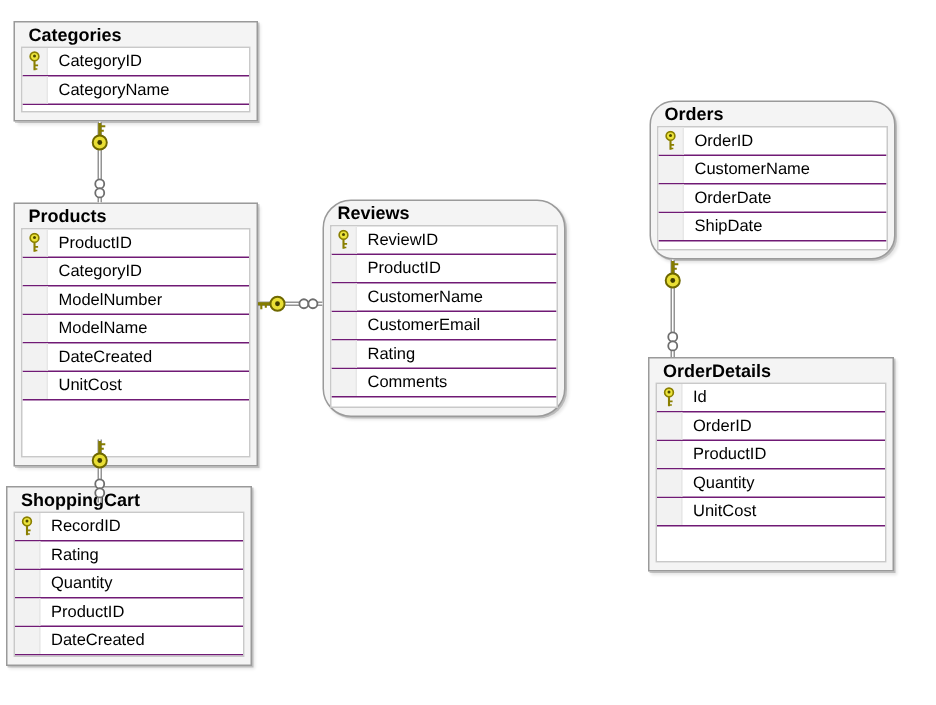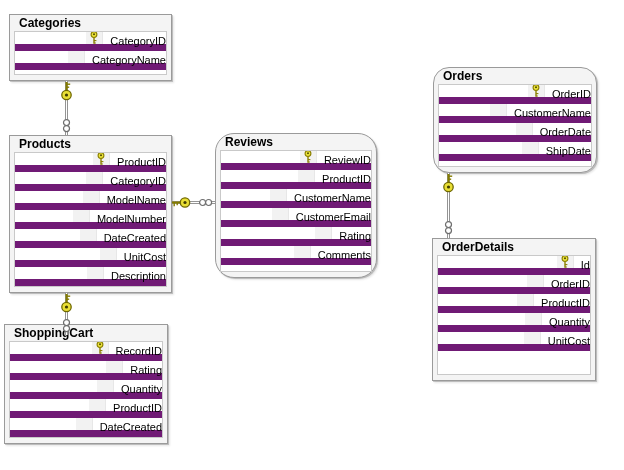--- a/index.html
+++ b/index.html
@@ -34,22 +34,21 @@
     position: absolute;
     left: 4px; right: 4px; top: 16px; bottom: 5px;
     background: #ffffff;
     border: 1px solid #c9c9c9;
     overflow: hidden;
   }
   .row {
     display: flex;
     align-items: stretch;
     height: 19px;
-    border-bottom: 7px solid #701a75;
-    justify-content: flex-end;
+    border-bottom: 1px solid #701a75;
   }
   .ico {
     flex: 0 0 17px;
     width: 17px;
     background: #f2f2f2;
     border-right: 1px solid #e7e7e7;
     display: flex;
     align-items: center;
     justify-content: center;
   }
@@ -98,58 +97,54 @@
         </span>
         <span class="fld">CategoryID</span>
       </div>
       <div class="row">
         <span class="ico"></span>
         <span class="fld">CategoryName</span>
       </div>
     </div>
   </div>
 
-  <div class="tbl" style="left:9px; top:135px; width:163px; height:158px;">
+  <div class="tbl" style="left:9px; top:135px; width:163px; height:176px;">
     <div class="tbl-title">Products</div>
     <div class="tbl-grid">
       <div class="row">
         <span class="ico">
           <svg width="10" height="14" viewBox="0 0 10 14">
             <circle cx="5" cy="3.6" r="2.9" fill="#ece43b" stroke="#8a7f00" stroke-width="1.1"></circle>
             <circle cx="5" cy="3.3" r="1" fill="#4f4a00"></circle>
             <line x1="5" y1="6.5" x2="5" y2="12.8" stroke="#8a7f00" stroke-width="1.4"></line>
             <line x1="5" y1="9.6" x2="7.4" y2="9.6" stroke="#8a7f00" stroke-width="1.1"></line>
             <line x1="5" y1="12" x2="6.9" y2="12" stroke="#8a7f00" stroke-width="1.1"></line>
           </svg>
         </span>
         <span class="fld">ProductID</span>
       </div>
       <div class="row">
         <span class="ico"></span>
         <span class="fld">CategoryID</span>
       </div>
       <div class="row">
         <span class="ico"></span>
+        <span class="fld">ModelNumber</span>
+      </div>
+      <div class="row">
+        <span class="ico"></span>
         <span class="fld">ModelName</span>
       </div>
       <div class="row">
         <span class="ico"></span>
-        <span class="fld">ModelNumber</span>
-      </div>
-      <div class="row">
-        <span class="ico"></span>
         <span class="fld">DateCreated</span>
       </div>
       <div class="row">
         <span class="ico"></span>
         <span class="fld">UnitCost</span>
-      </div>
-      <div class="row">
-        <span class="ico"></span>
-        <span class="fld">Description</span>
       </div>
     </div>
   </div>
 
   <div class="tbl" style="left:215px; top:133px; width:162px; height:145px;border-radius:19px;">
     <div class="tbl-title">Reviews</div>
     <div class="tbl-grid">
       <div class="row">
         <span class="ico">
           <svg width="10" height="14" viewBox="0 0 10 14">

